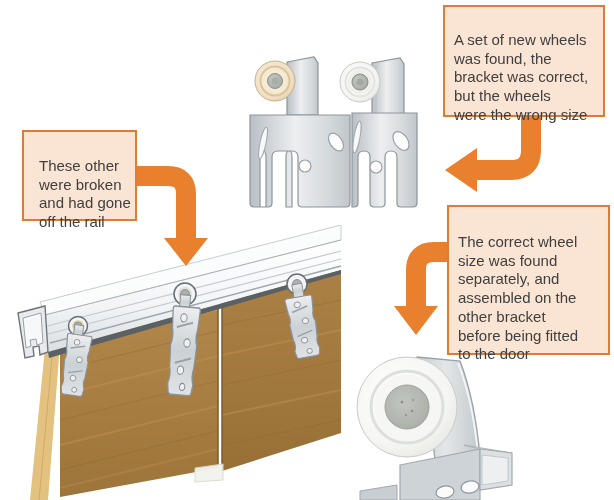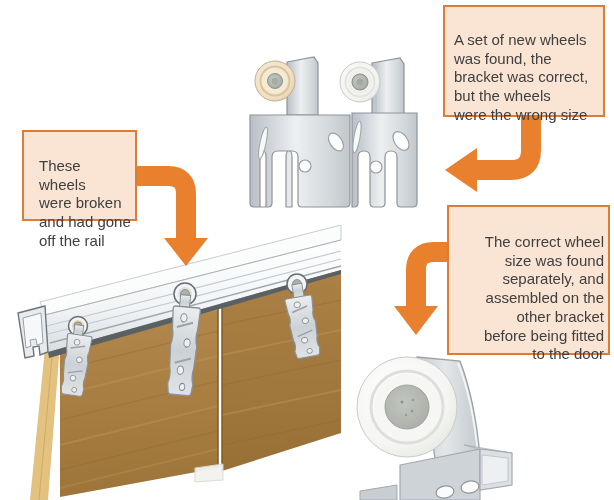--- a/index.html
+++ b/index.html
@@ -4,21 +4,21 @@
 <style>
   html,body{margin:0;padding:0;background:#fff;}
   .canvas{position:relative;width:614px;height:500px;background:#fff;overflow:hidden;
           font-family:"Liberation Sans",sans-serif;}
   .canvas svg{position:absolute;display:block;}
   .callout{position:absolute;background:var(--callout_fill);border:2px solid var(--callout_border);
            color:var(--callout_text);font-size:15px;line-height:1.25;white-space:pre-line;
            box-sizing:border-box;}
   #callout-left{left:22px;top:130px;width:115px;height:91px;padding:6px 4px 6px 15px;}
   #callout-topright{left:443px;top:5px;width:162px;height:112px;padding:5px 4px 5px 9px;}
-  #callout-bottomright{left:447px;top:205px;width:163px;height:150px;padding:7px 4px 7px 9px;text-align:right;}
+  #callout-bottomright{left:447px;top:205px;width:163px;height:150px;padding:7px 4px 7px 9px;}
   .arrow-fill{fill:var(--arrow);}
   .arrow-stroke{stroke:var(--arrow);fill:none;stroke-width:20px;}
 </style>
 </head>
 <body>
 
 <div class="canvas">
 
   <svg style="left:248px;top:45px;" width="180" height="170" viewBox="0 0 180 170">
     <defs>
@@ -238,21 +238,21 @@
       <path class="arrow-stroke" d="M531,114 V150 Q531,170 511,170 H475"></path>
       <polygon class="arrow-fill" points="477,148 477,192 445,170"></polygon>
     </g>
     <g>
       <path class="arrow-stroke" d="M449,252 H434 Q416,252 416,270 V308"></path>
       <polygon class="arrow-fill" points="394,306 438,306 416,335"></polygon>
     </g>
   </svg>
 
   <div class="callout" id="callout-left">
-    <span>These wheels
+    <span>These other
 were broken
 and had gone
 off the rail</span>
   </div>
   <div class="callout" id="callout-topright">
     <span>A set of new wheels
 was found, the
 bracket was correct,
 but the wheels
 were the wrong size</span>

